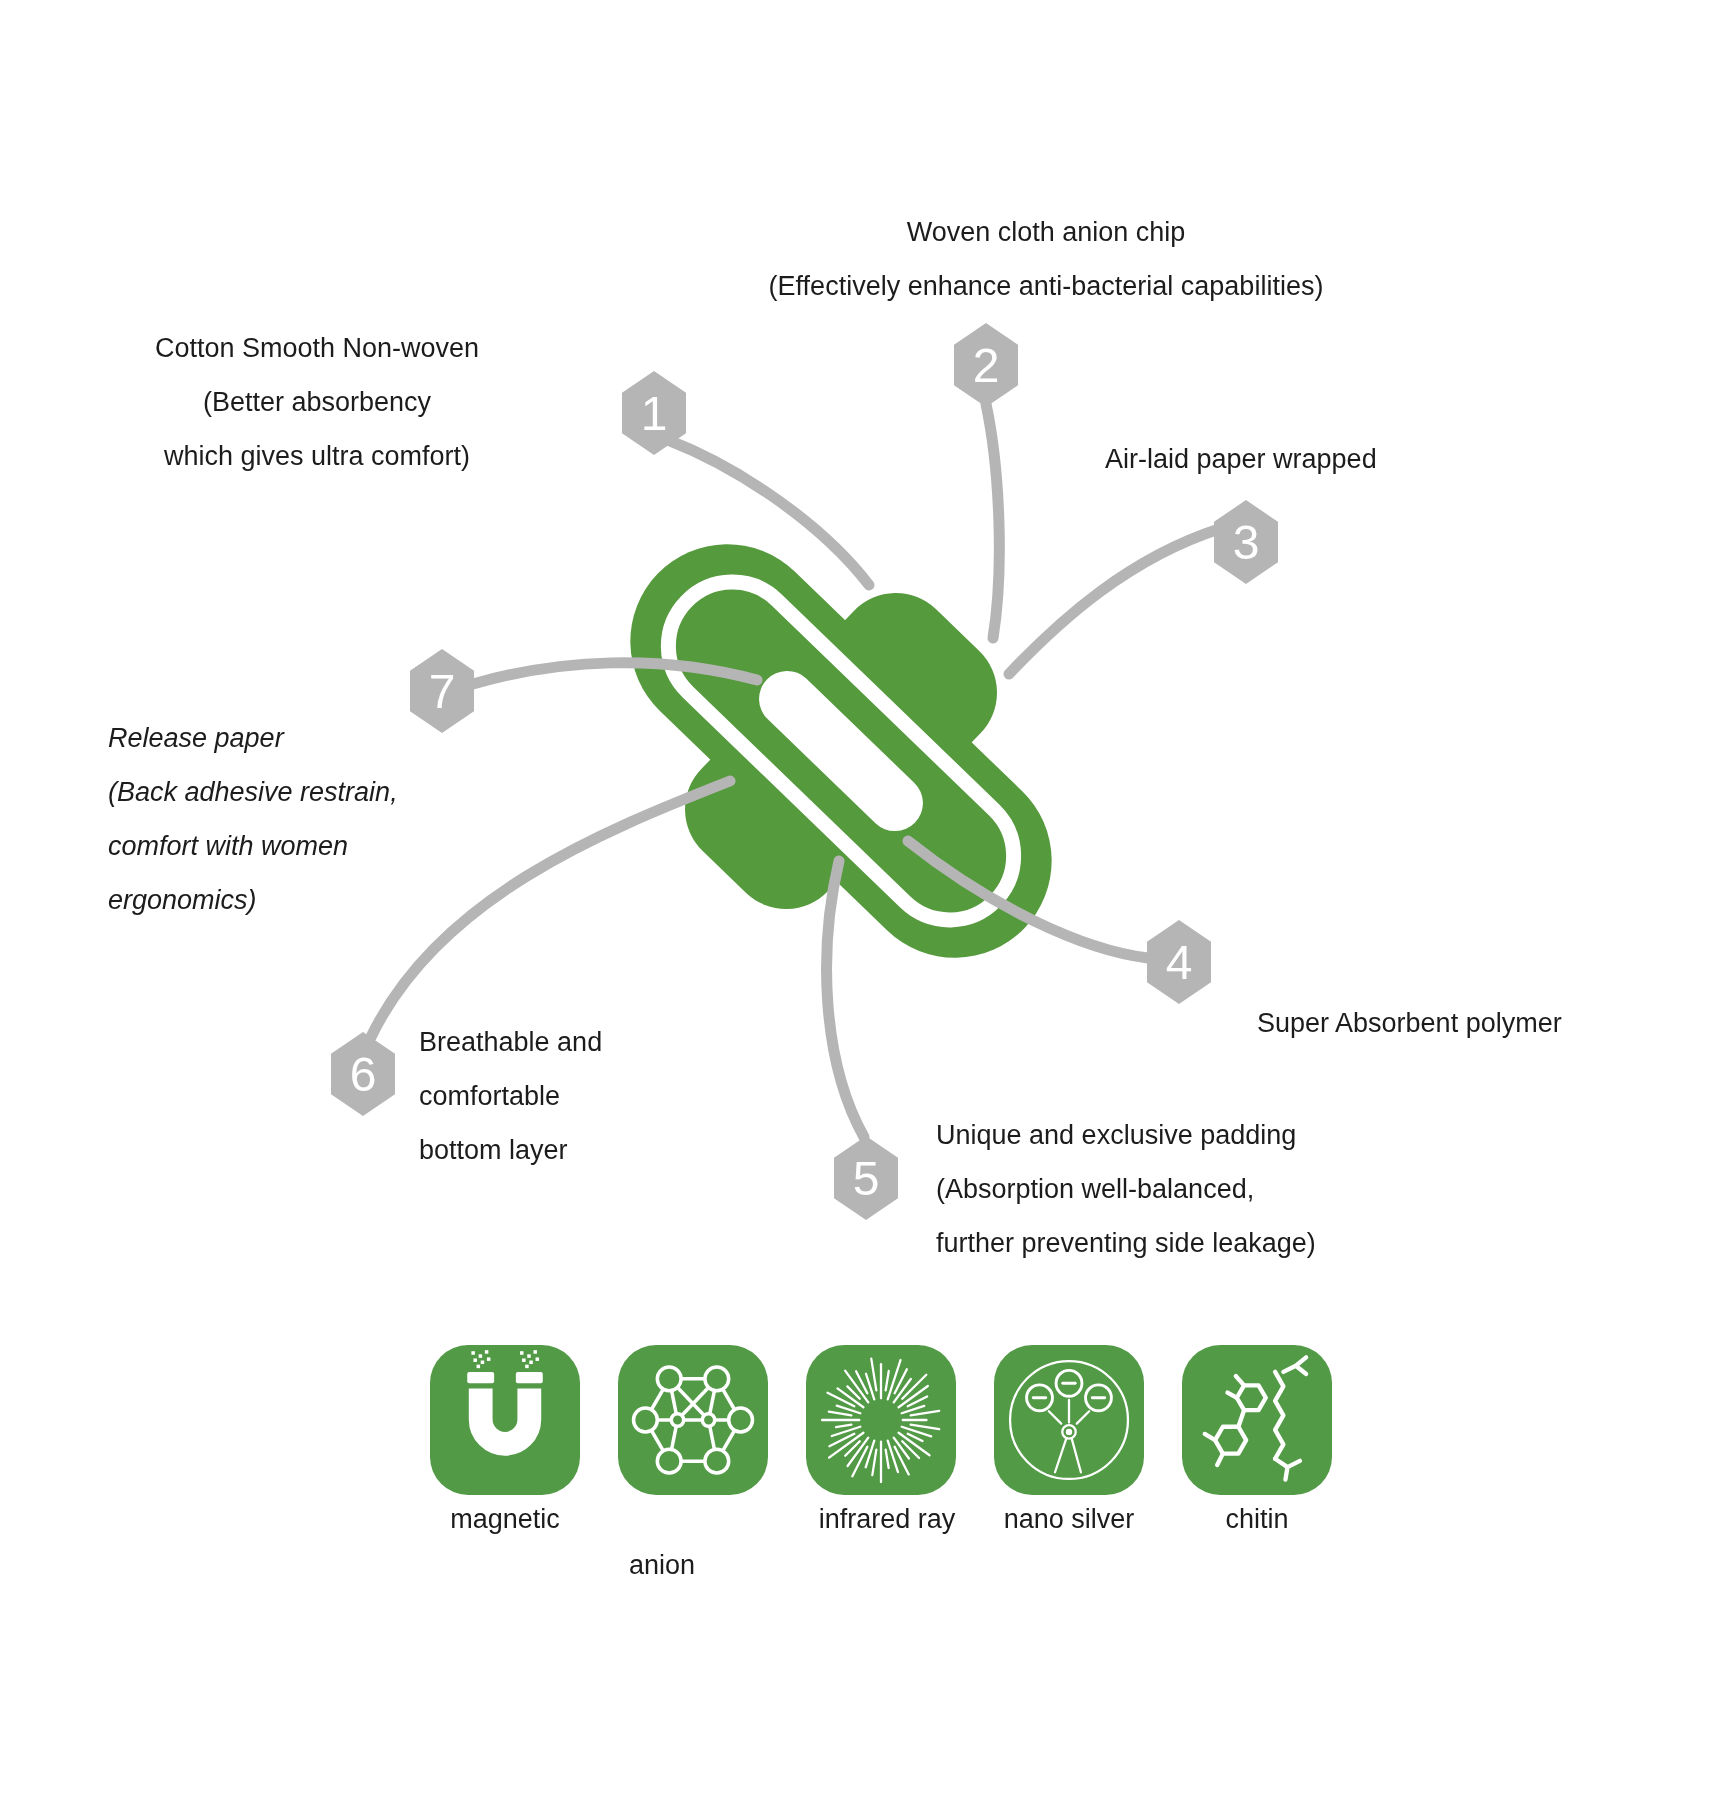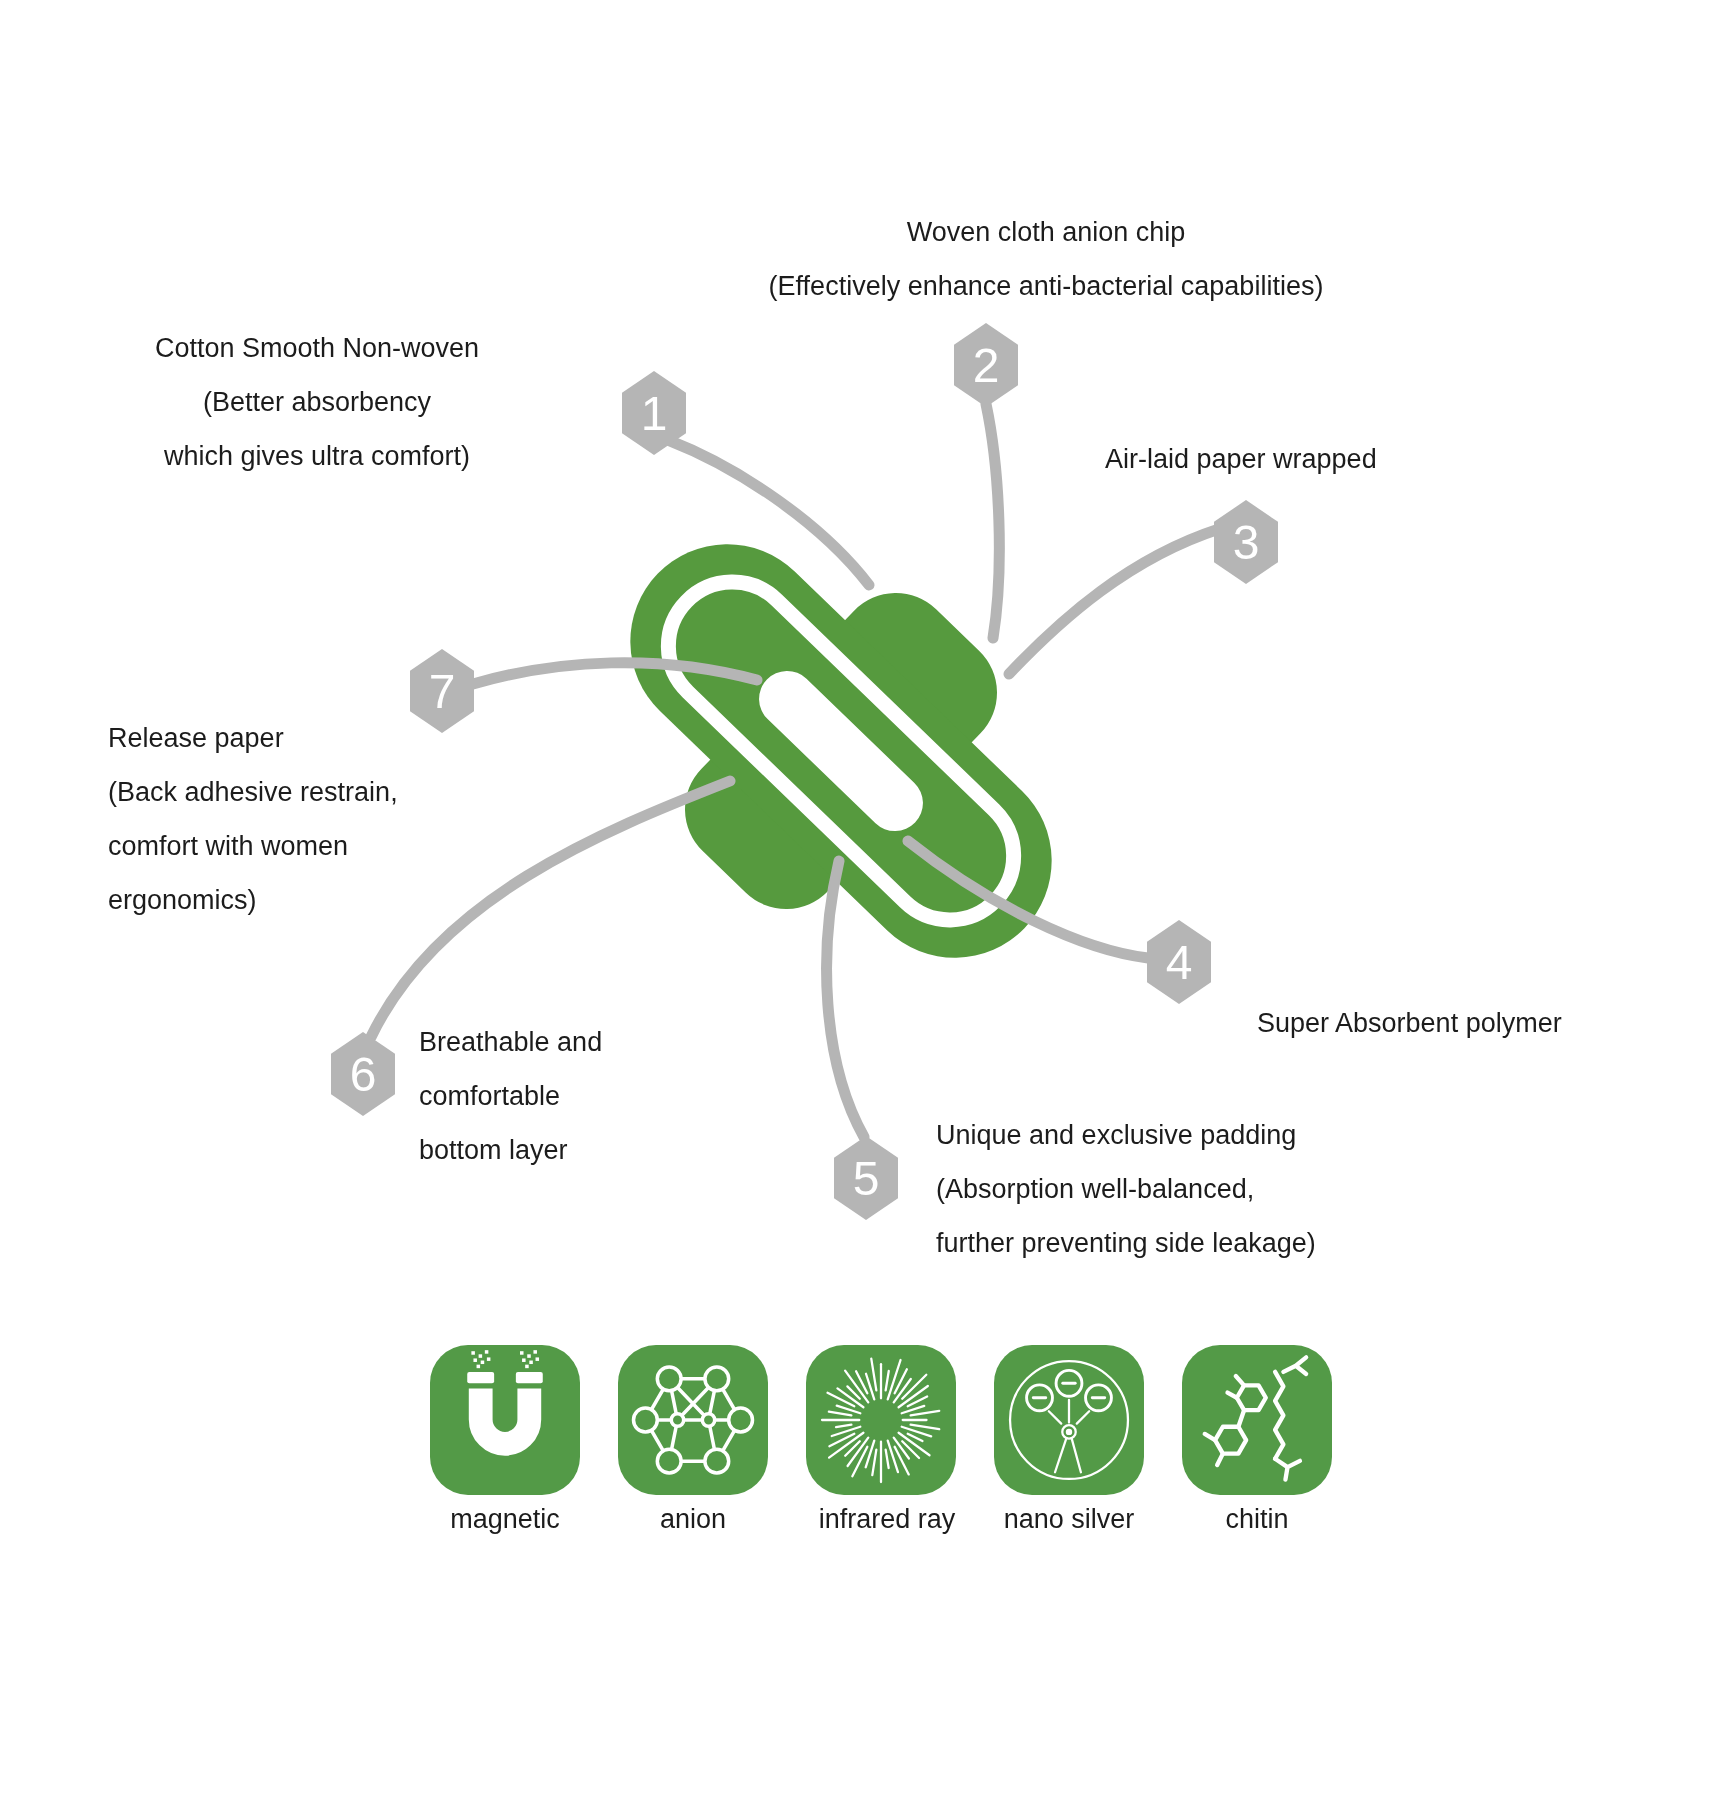--- a/index.html
+++ b/index.html
@@ -74,21 +74,21 @@
   <div class="badge" style="left:834px;top:1136px;">5</div>
   <div class="badge" style="left:331px;top:1032px;">6</div>
   <div class="badge" style="left:410px;top:649px;">7</div>
 
   <div class="callout align-center" style="left:396px;top:205px;width:1300px;">Woven cloth anion chip
 (Effectively enhance anti-bacterial capabilities)</div>
   <div class="callout align-right" style="left:57px;top:321px;width:520px;">Cotton Smooth Non-woven
 (Better absorbency
 which gives ultra comfort)</div>
   <div class="callout" style="left:1105px;top:432px;">Air-laid paper wrapped</div>
-  <div class="callout" style="left:108px;top:711px;">Release paper
+  <div class="callout" style="left:108px;top:711px;font-style:italic;">Release paper
 (Back adhesive restrain,
 comfort with women
 ergonomics)</div>
   <div class="callout" style="left:1257px;top:996px;">Super Absorbent polymer</div>
   <div class="callout" style="left:419px;top:1015px;">Breathable and
 comfortable
 bottom layer</div>
   <div class="callout" style="left:936px;top:1108px;">Unique and exclusive padding
 (Absorption well-balanced,
 further preventing side leakage)</div>
@@ -206,18 +206,18 @@
         <path d="M53 51 L60 39 L74 39 L81 51 L74 63 L60 63 Z"></path>
         <path d="M90 26 L98 40 L90 54 L98 68 L90 82 L98 96 L90 110"></path>
         <path d="M98 26 L110 20 M110 20 L120 12 M110 20 L120 28"></path>
         <path d="M90 110 L102 118 M102 118 L114 112 M102 118 L100 130"></path>
         <path d="M60 63 L54.5 79 M53 51 L44 46 M32 92 L22 86 M39.5 105 L34 116 M60 39 L52 30"></path>
       </g>
     </svg>
   </div>
 
   <div class="tile-label" style="left:405px;">magnetic</div>
-  <div class="tile-label" style="left:593px;">anion</div>
+  <div class="tile-label" style="left:562px;margin-top:46px;">anion</div>
   <div class="tile-label" style="left:787px;">infrared ray</div>
   <div class="tile-label" style="left:969px;">nano silver</div>
   <div class="tile-label" style="left:1157px;">chitin</div>
 
 </div>
 
 </body></html>

